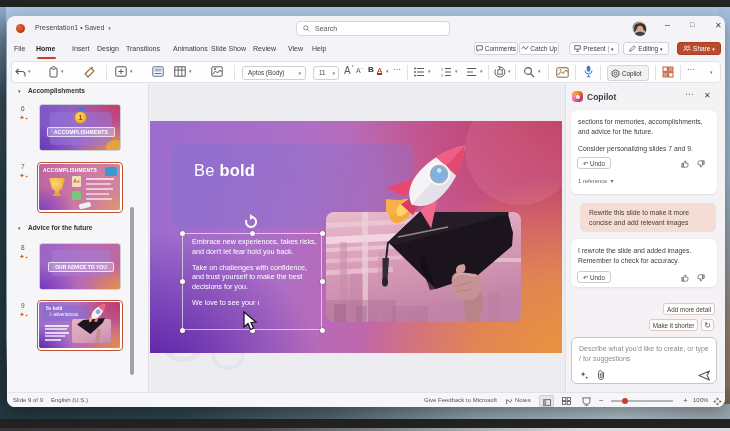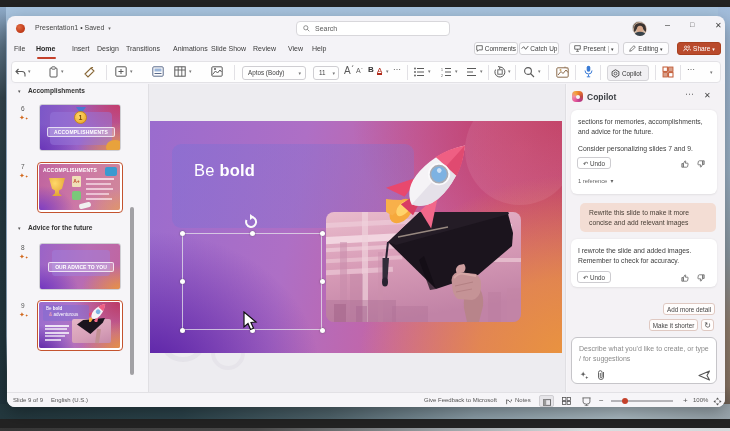--- a/index.html
+++ b/index.html
@@ -425,20 +425,27 @@
               <path d="M0,-42 Q9,-30 12,-18 L-12,-18 Q-9,-30 0,-42 Z" fill="#ef5f83"></path>
               <path d="M0,-42 Q9,-30 12,-18 L0,-18 Z" fill="#e04a70"></path>
               <circle cx="0" cy="-9" r="9.5" fill="#fbfafc"></circle>
               <circle cx="0" cy="-9" r="8" fill="#a8acb4"></circle>
               <circle cx="0" cy="-9" r="6.6" fill="#7db2e2"></circle>
               <circle cx="-2" cy="-11.5" r="2" fill="#cfe2f6"></circle>
             </g>
           </svg>
 
           <div style="position:absolute;left:32px;top:112px;width:140px;height:97px;border:1px solid rgba(230,230,235,0.75);"></div>
+          <div style="position:absolute;left:42px;top:116px;font-size:7.2px;line-height:9.8px;color:#ffffff;">
+            Embrace new experiences, takes risks,<br>and don't let fear hold you back.<br>
+            <span style="display:block;height:6px;"></span>
+            Take on challenges with confidence,<br>and trust yourself to make the best<br>decisions for you.<br>
+            <span style="display:block;height:6px;"></span>
+            We love to see your ι
+          </div>
           <svg style="position:absolute;left:93px;top:93px;" width="16" height="16" viewBox="0 0 16 16">
             <path d="M8,3 A5,5 0 1 1 3.5,6" fill="none" stroke="#fafafa" stroke-width="2"></path>
             <path d="M8,0 L12,3 L8,6 Z" fill="#fafafa" transform="translate(-1,0)"></path>
           </svg>
           <div class="handle" style="left:29.5px;top:109.5px;"></div>
           <div class="handle" style="left:99.5px;top:109.5px;"></div>
           <div class="handle" style="left:169.5px;top:109.5px;"></div>
           <div class="handle" style="left:29.5px;top:158px;"></div>
           <div class="handle" style="left:169.5px;top:158px;"></div>
           <div class="handle" style="left:29.5px;top:206.5px;"></div>

